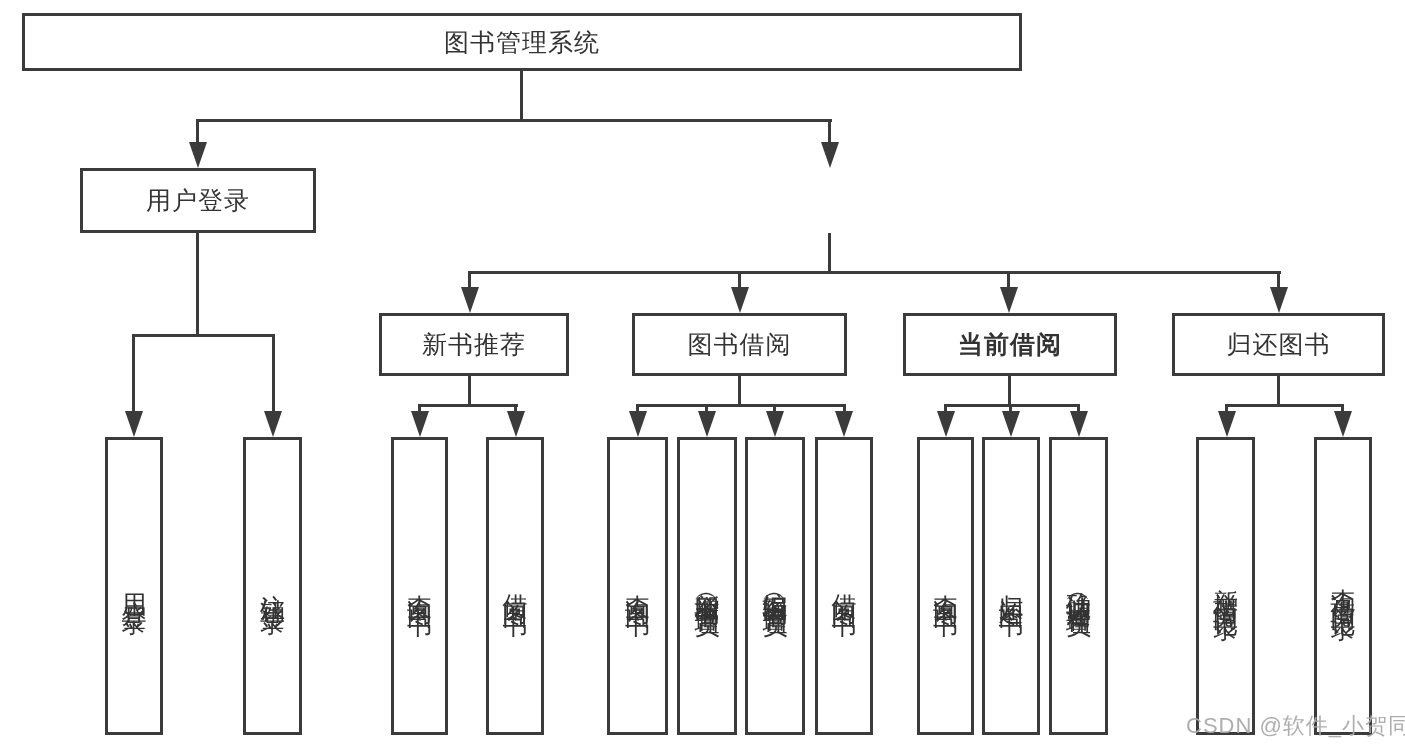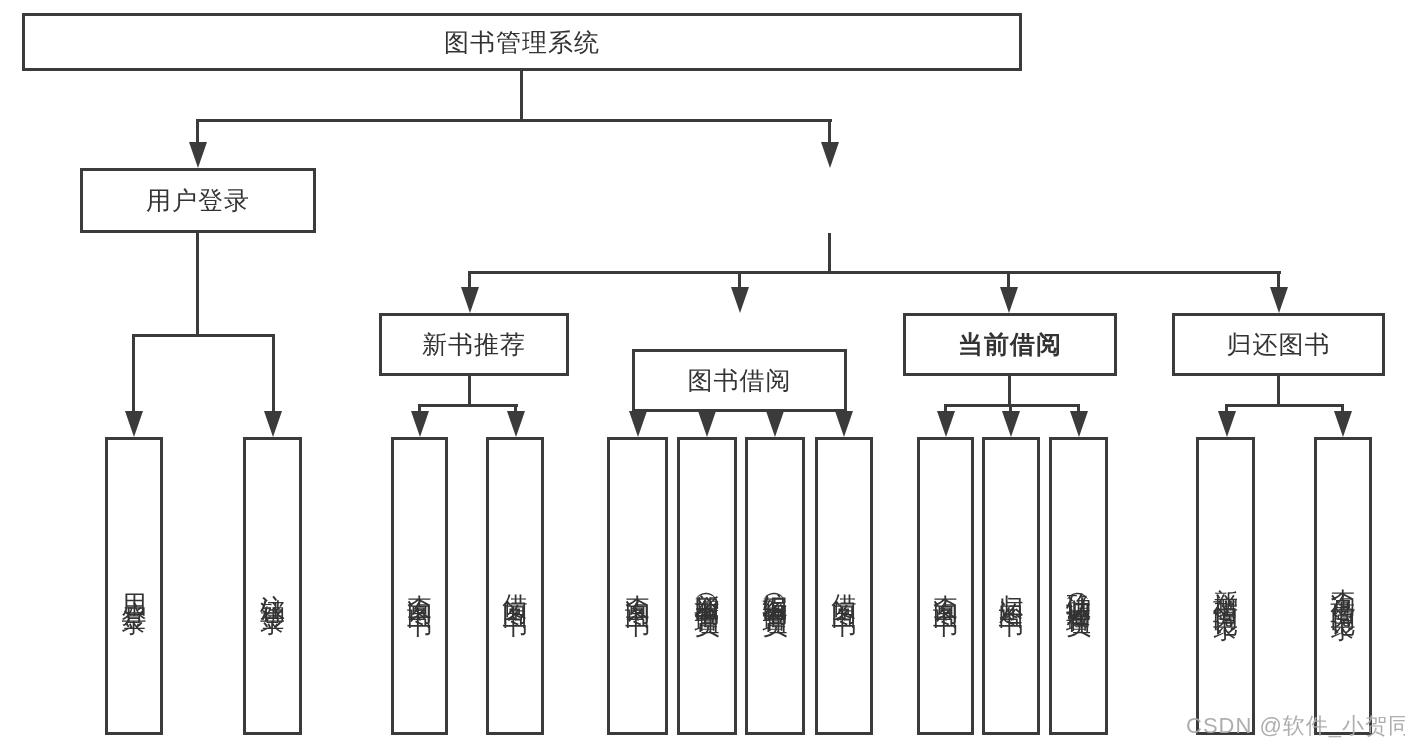--- a/index.html
+++ b/index.html
@@ -94,21 +94,21 @@
   <div class="lv" style="left:738px;top:271px;height:18px;"></div>
   <div class="arw" style="left:731px;top:287px;"></div>
   <div class="lv" style="left:1007px;top:271px;height:18px;"></div>
   <div class="arw" style="left:1000px;top:287px;"></div>
   <div class="lv" style="left:1277px;top:271px;height:18px;"></div>
   <div class="arw" style="left:1270px;top:287px;"></div>
 
   <div class="box" style="left:363px;top:313px;width:190px;height:63px;margin-left:16px;">
     <span>新书推荐</span>
   </div>
-  <div class="box" style="left:632px;top:313px;width:215px;height:63px;margin-top:36px;">
+  <div class="box" style="left:632px;top:313px;width:215px;height:63px;">
     <span>图书借阅</span>
   </div>
   <div class="box" style="left:903px;top:313px;width:214px;height:63px;font-weight:bold;">
     <span>当前借阅</span>
   </div>
   <div class="box" style="left:1172px;top:313px;width:213px;height:63px;">
     <span>归还图书</span>
   </div>
 
   <div class="lv" style="left:468px;top:376px;height:31px;"></div>

